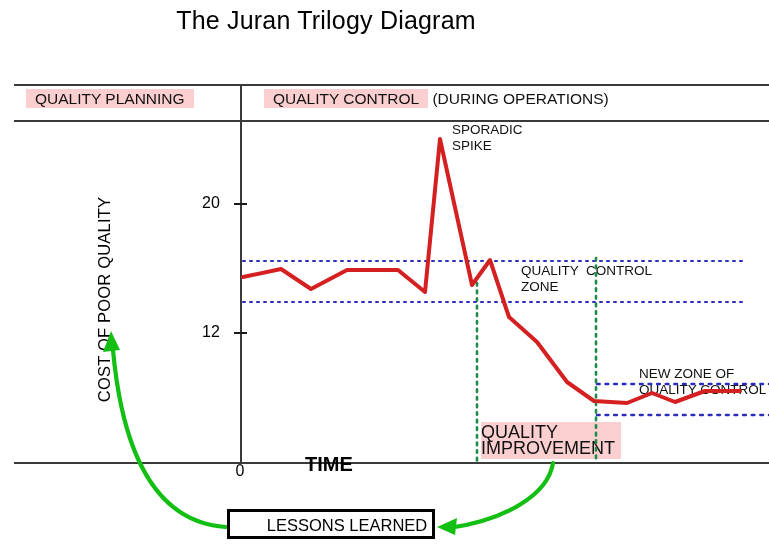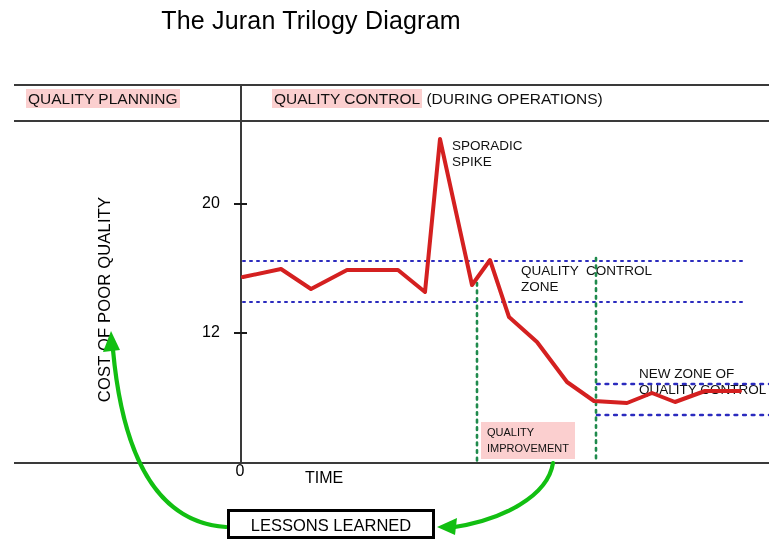--- a/index.html
+++ b/index.html
@@ -20,20 +20,21 @@
   }
   #title {
     position: absolute;
     left: 0;
     top: 6px;
     width: 622px;
     text-align: center;
     font-size: 25px;
     letter-spacing: 0.2px;
     color: #000;
+    padding-left: 15px;
   }
   
   .hline {
     position: absolute;
     background: #3a3a3a;
   }
   .vline {
     position: absolute;
     background: #3a3a3a;
   }
@@ -44,24 +45,24 @@
   #axis-y     { left: 240px; top: 122px; width: 2px;   height: 341px; }
 
   .phase-label {
     position: absolute;
     font-size: 15.5px;
     white-space: nowrap;
     color: #111;
   }
   .hl {
     background: #fbcfcf;
-    padding: 1px 2px;
+    padding: 1px 9px;
   }
   #phase-planning { left: 26px;  top: 90px; }
-  #phase-control  { left: 272px; top: 90px; }
+  #phase-control  { left: 264px; top: 90px; }
 
   
   .tick {
     position: absolute;
     background: #1a1a1a;
     height: 2px;
     width: 13px;
   }
   #tick20 { left: 234px; top: 203px; }
   #tick10 { left: 234px; top: 332px; }
@@ -69,22 +70,23 @@
     position: absolute;
     font-size: 16px;
     color: #000;
     text-align: center;
   }
   #lbl20 { left: 194px; top: 194px; width: 34px; }
   #lbl10 { left: 194px; top: 323px; width: 34px; }
   #lbl0  { left: 228px; top: 462px; width: 24px; text-align: center; }
   #lbl-time {
     position: absolute;
-    left: 305px; top: 469px;
-    font-size: 16px;
+    left: 305px; top: 453px;
+    font-size: 20px;
+    font-weight: bold;
   }
   #ylabel {
     position: absolute;
     left: -13px;
     top: 290px;
     width: 235px;
     text-align: center;
     font-size: 16.5px;
     transform: rotate(-90deg);
     transform-origin: center center;
@@ -93,28 +95,28 @@
   }
 
   
   .anno {
     position: absolute;
     font-size: 13.5px;
     line-height: 15.5px;
     color: #111;
     white-space: pre;
   }
-  #anno-sporadic { left: 452px; top: 138px; }
+  #anno-sporadic { left: 452px; top: 122px; }
   #anno-qcz      { left: 521px; top: 263px; }
   #anno-newzone  { left: 639px; top: 338px; margin-top: 28px; }
   #anno-qimp {
     left: 481px; top: 422px;
     background: #fbcfcf;
-    padding: 2px 6px 3px 6px;
-    font-size: 11px;
+    padding: 2px 6px 3px 0;
+    font-size: 18px;
     line-height: 16px;
   }
 
   
   #lessons-box {
     position: absolute;
     left: 227px;
     top: 509px;
     width: 208px;
     height: 30px;
@@ -122,20 +124,21 @@
     background: #fff;
     box-sizing: border-box;
   }
   #lessons-label {
     position: absolute;
     left: 0; top: 4px;
     width: 100%;
     text-align: center;
     font-size: 16.5px;
     color: #000;
+    padding-left: 16px;
   }
 
   #vec {
     position: absolute;
     left: 0; top: 0;
     width: 769px;
     height: 548px;
     pointer-events: none;
   }
 </style>

